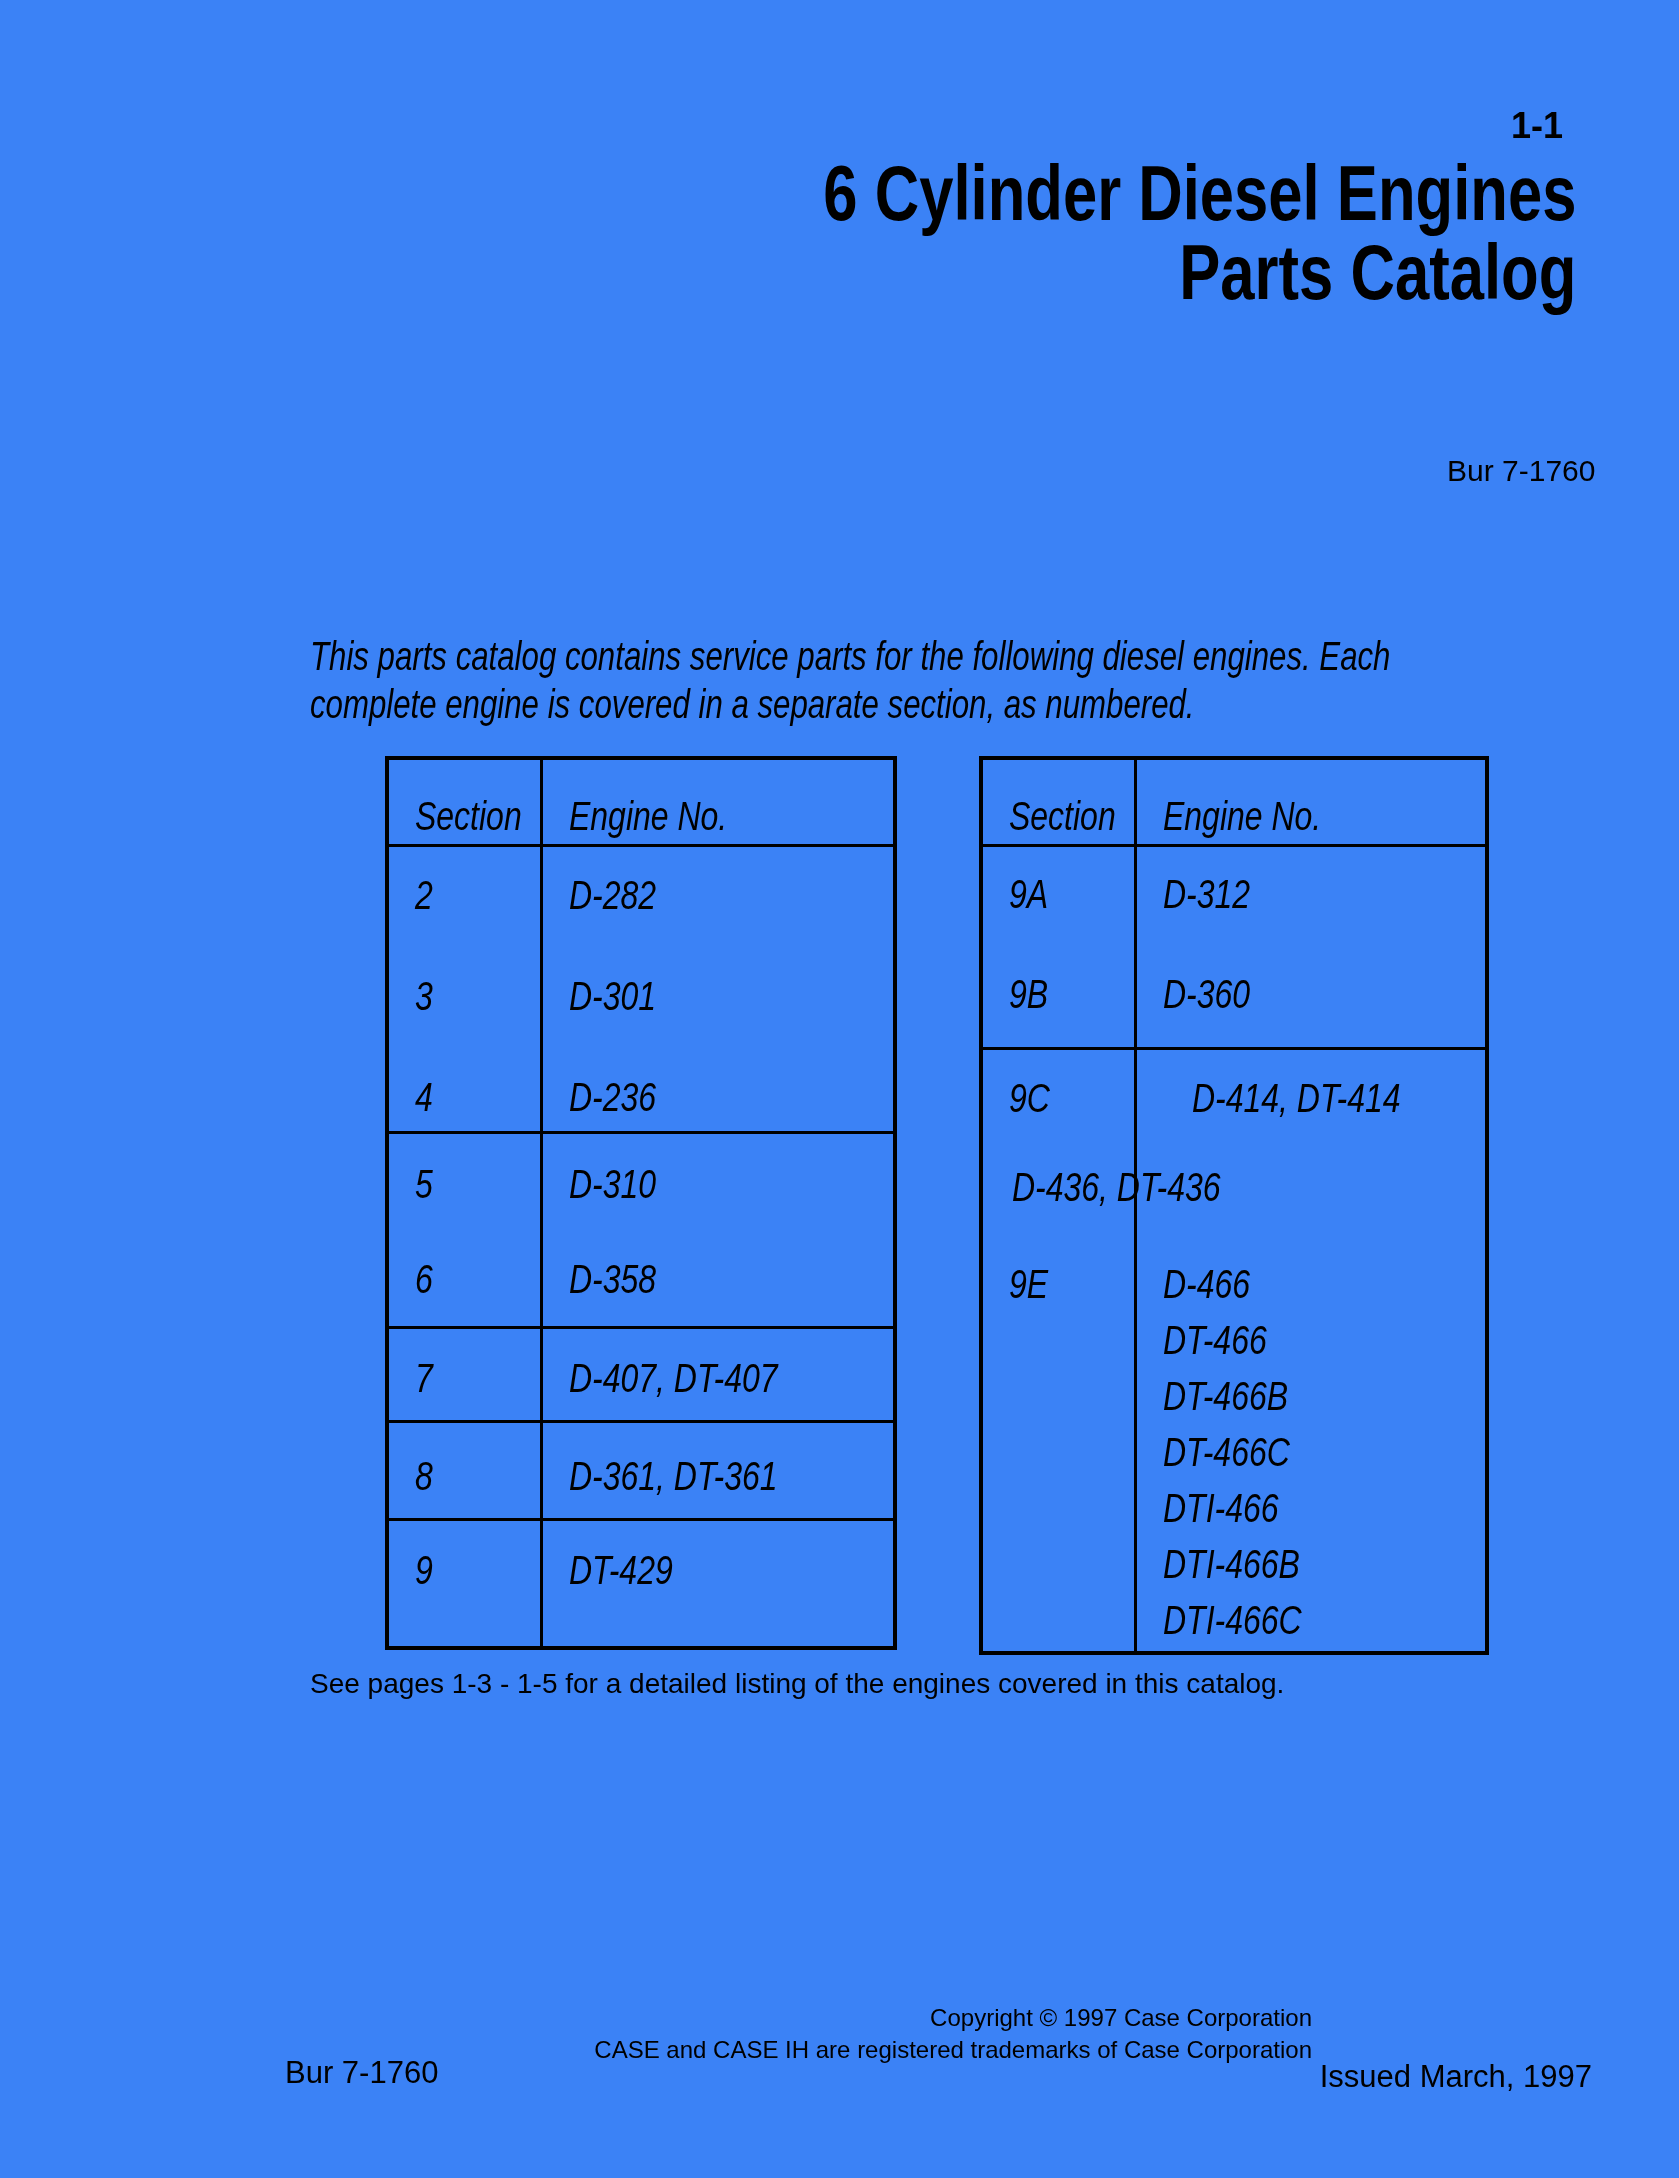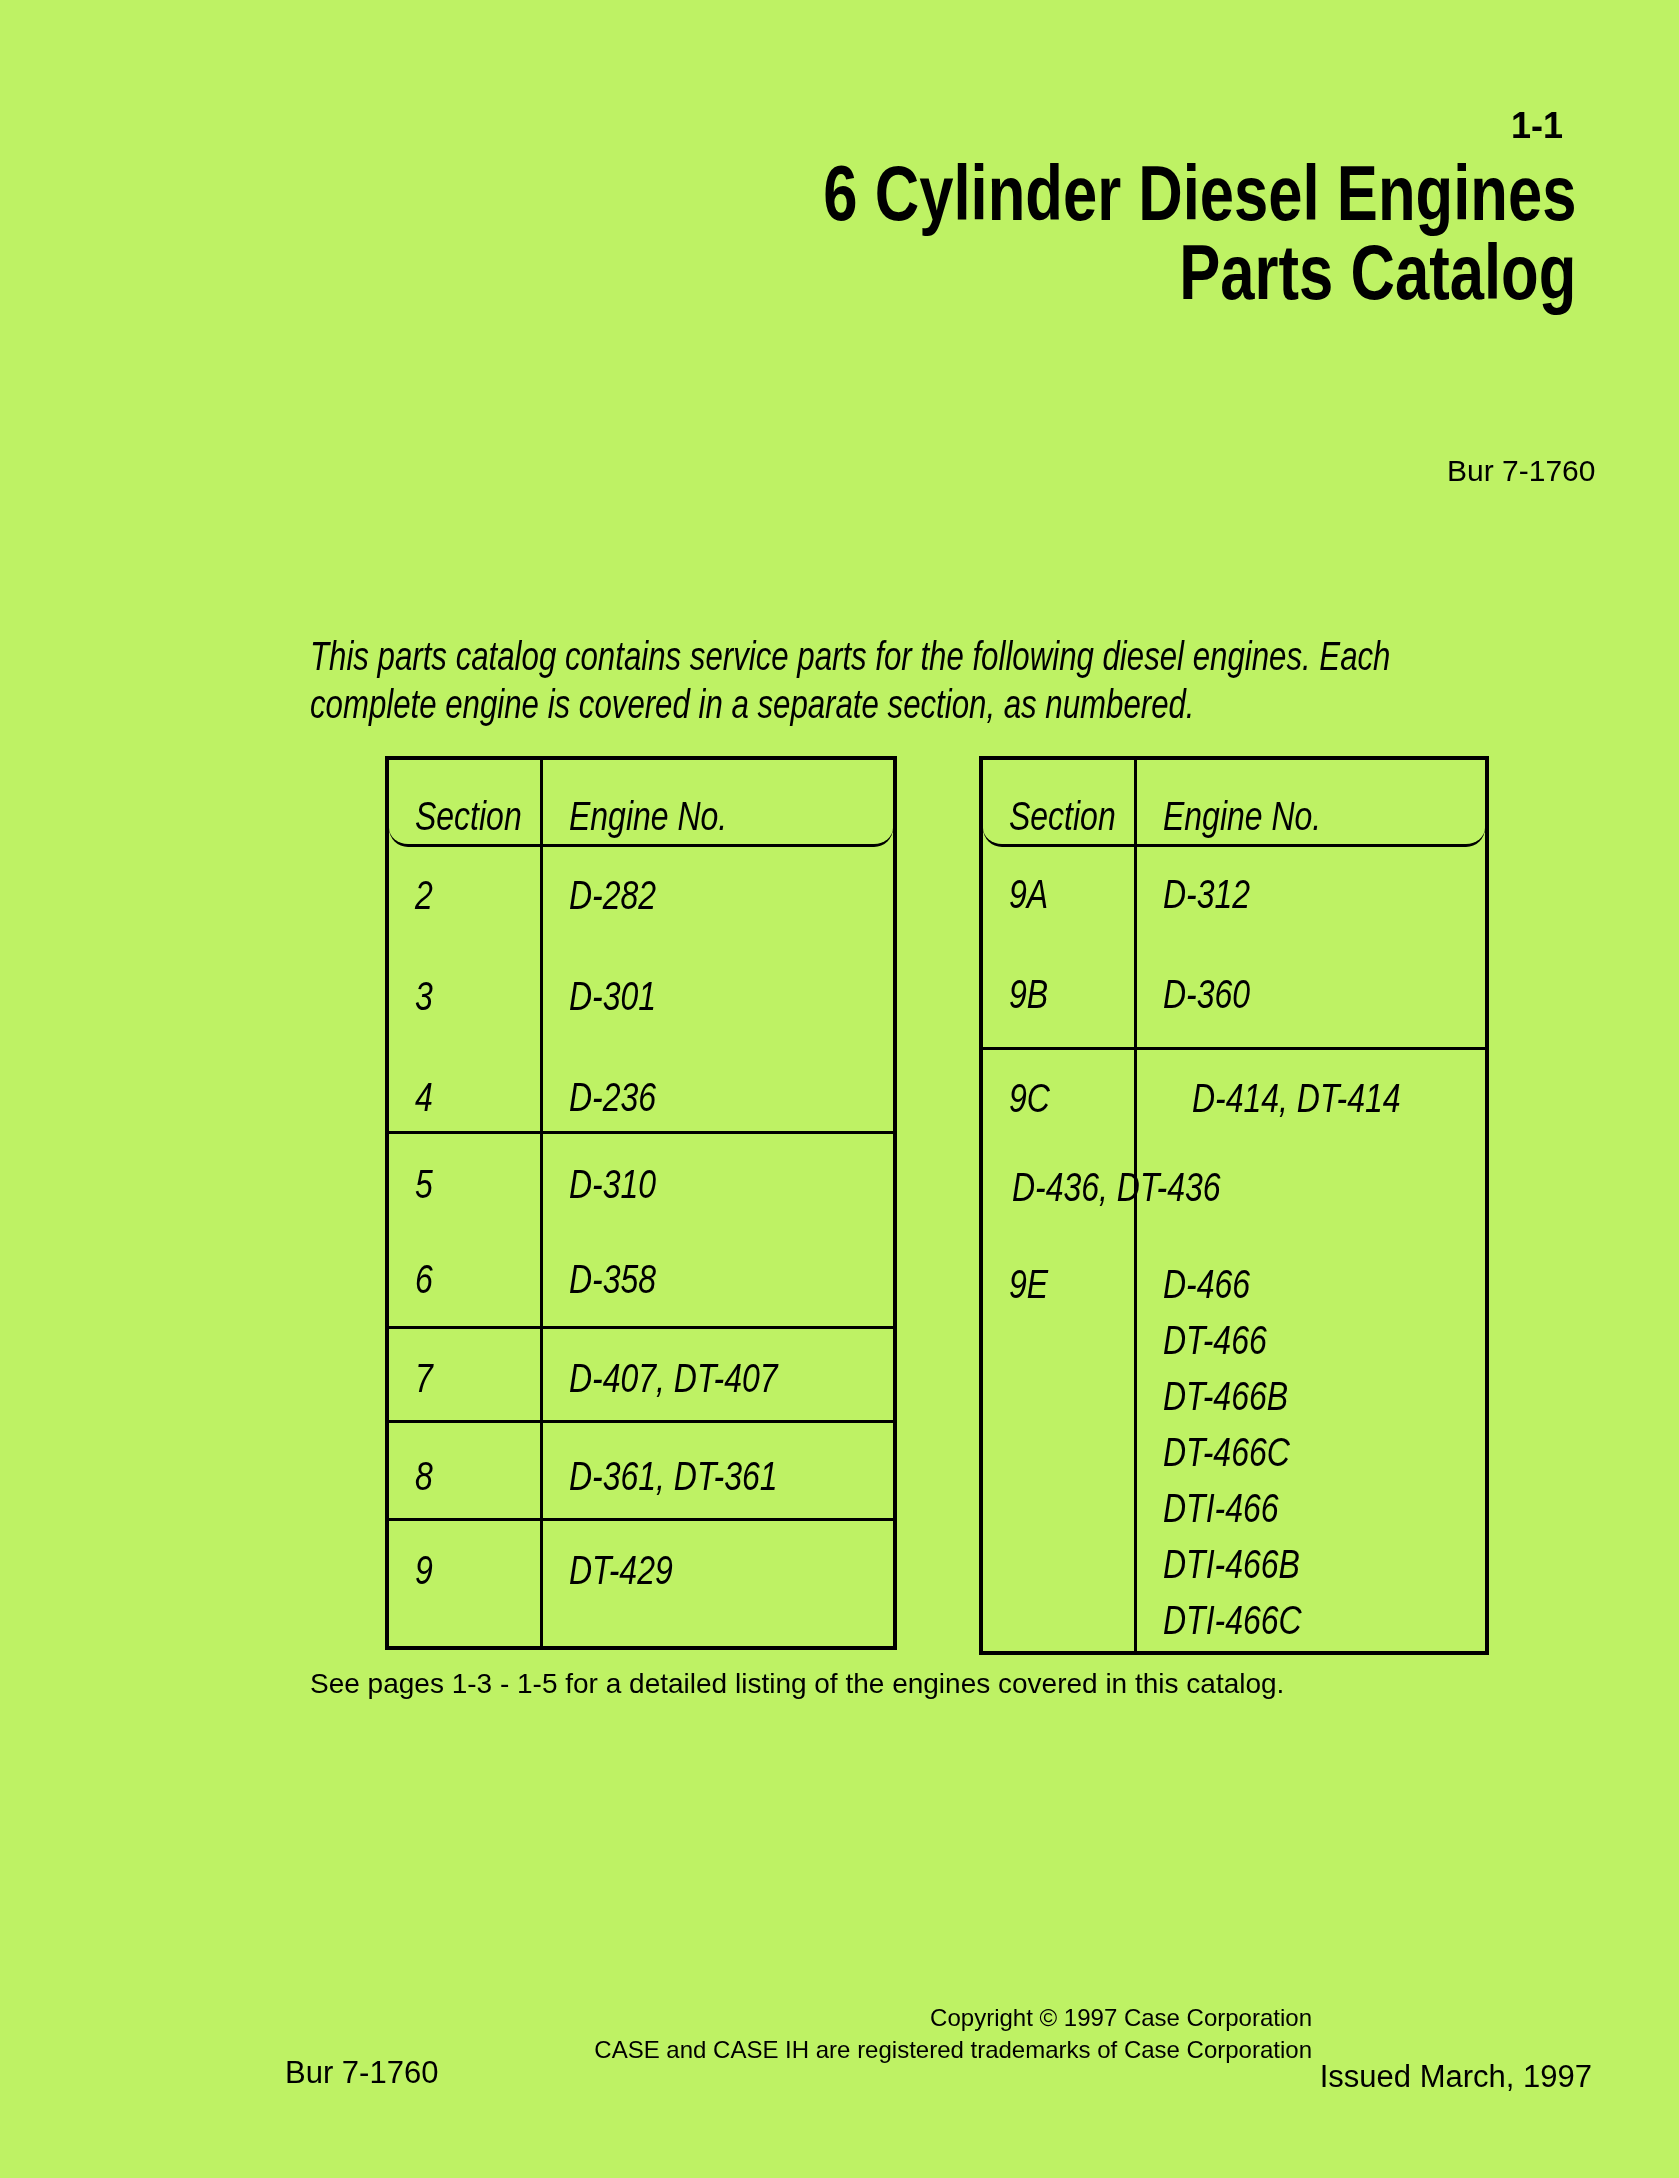--- a/index.html
+++ b/index.html
@@ -1,37 +1,37 @@
 <!DOCTYPE html>
 <html><head>
 <meta charset="utf-8">
 <style>
   * { margin:0; padding:0; box-sizing:border-box; }
   html, body { background:#fff; }
   .page {
-    position:relative; width:1679px; height:2178px; background:#bef264;
+    position:relative; width:1679px; height:2178px; background:#3b82f6;
     font-family:"Liberation Sans", sans-serif; color:#000; overflow:hidden;
   }
   .cond { display:inline-block; transform:scaleX(.78); transform-origin:0 50%; white-space:nowrap; }
   .cond-r { display:inline-block; transform:scaleX(.8); transform-origin:100% 50%; white-space:nowrap; }
 
   .pagenum { position:absolute; top:105px; left:1511px; font-size:36px; font-weight:bold; }
   .title   { position:absolute; top:154px; right:103px; text-align:right; font-weight:bold;
              font-size:77px; line-height:79px; white-space:nowrap; }
   .burtop  { position:absolute; top:454px; left:1447px; font-size:30px; }
 
   .intro   { position:absolute; top:632px; left:310px; font-size:40px; font-style:italic;
              line-height:48px; white-space:nowrap; }
 
   .tbl { position:absolute; border:4px solid #000; }
   .tbl-left  { left:385px; top:756px; width:512px; height:894px; }
   .tbl-right { left:979px; top:756px; width:510px; height:899px; }
   .vline { position:absolute; top:0; bottom:0; left:151px; width:3px; background:#000; }
   .thead { height:87px; border-bottom:3px solid #000; display:flex; padding-top:36px;
-           font-size:41px; font-style:italic; line-height:41px;border-radius:19px; }
+           font-size:41px; font-style:italic; line-height:41px; }
   .tgroup { border-bottom:3px solid #000; }
   .tgroup.last { border-bottom:none; }
   .trow { display:flex; font-size:41px; font-style:italic; line-height:41px; }
   .c1 { width:151px; flex:none; padding-left:26px; }
   .c2 { flex:1; padding-left:29px; }
   .eng { height:56px; }
 
   
   .lg1 { height:287px; padding-top:28px; } .lg1 .trow { height:101px; }
   .lg2 { height:195px; padding-top:30px; } .lg2 .trow { height:95px; }

